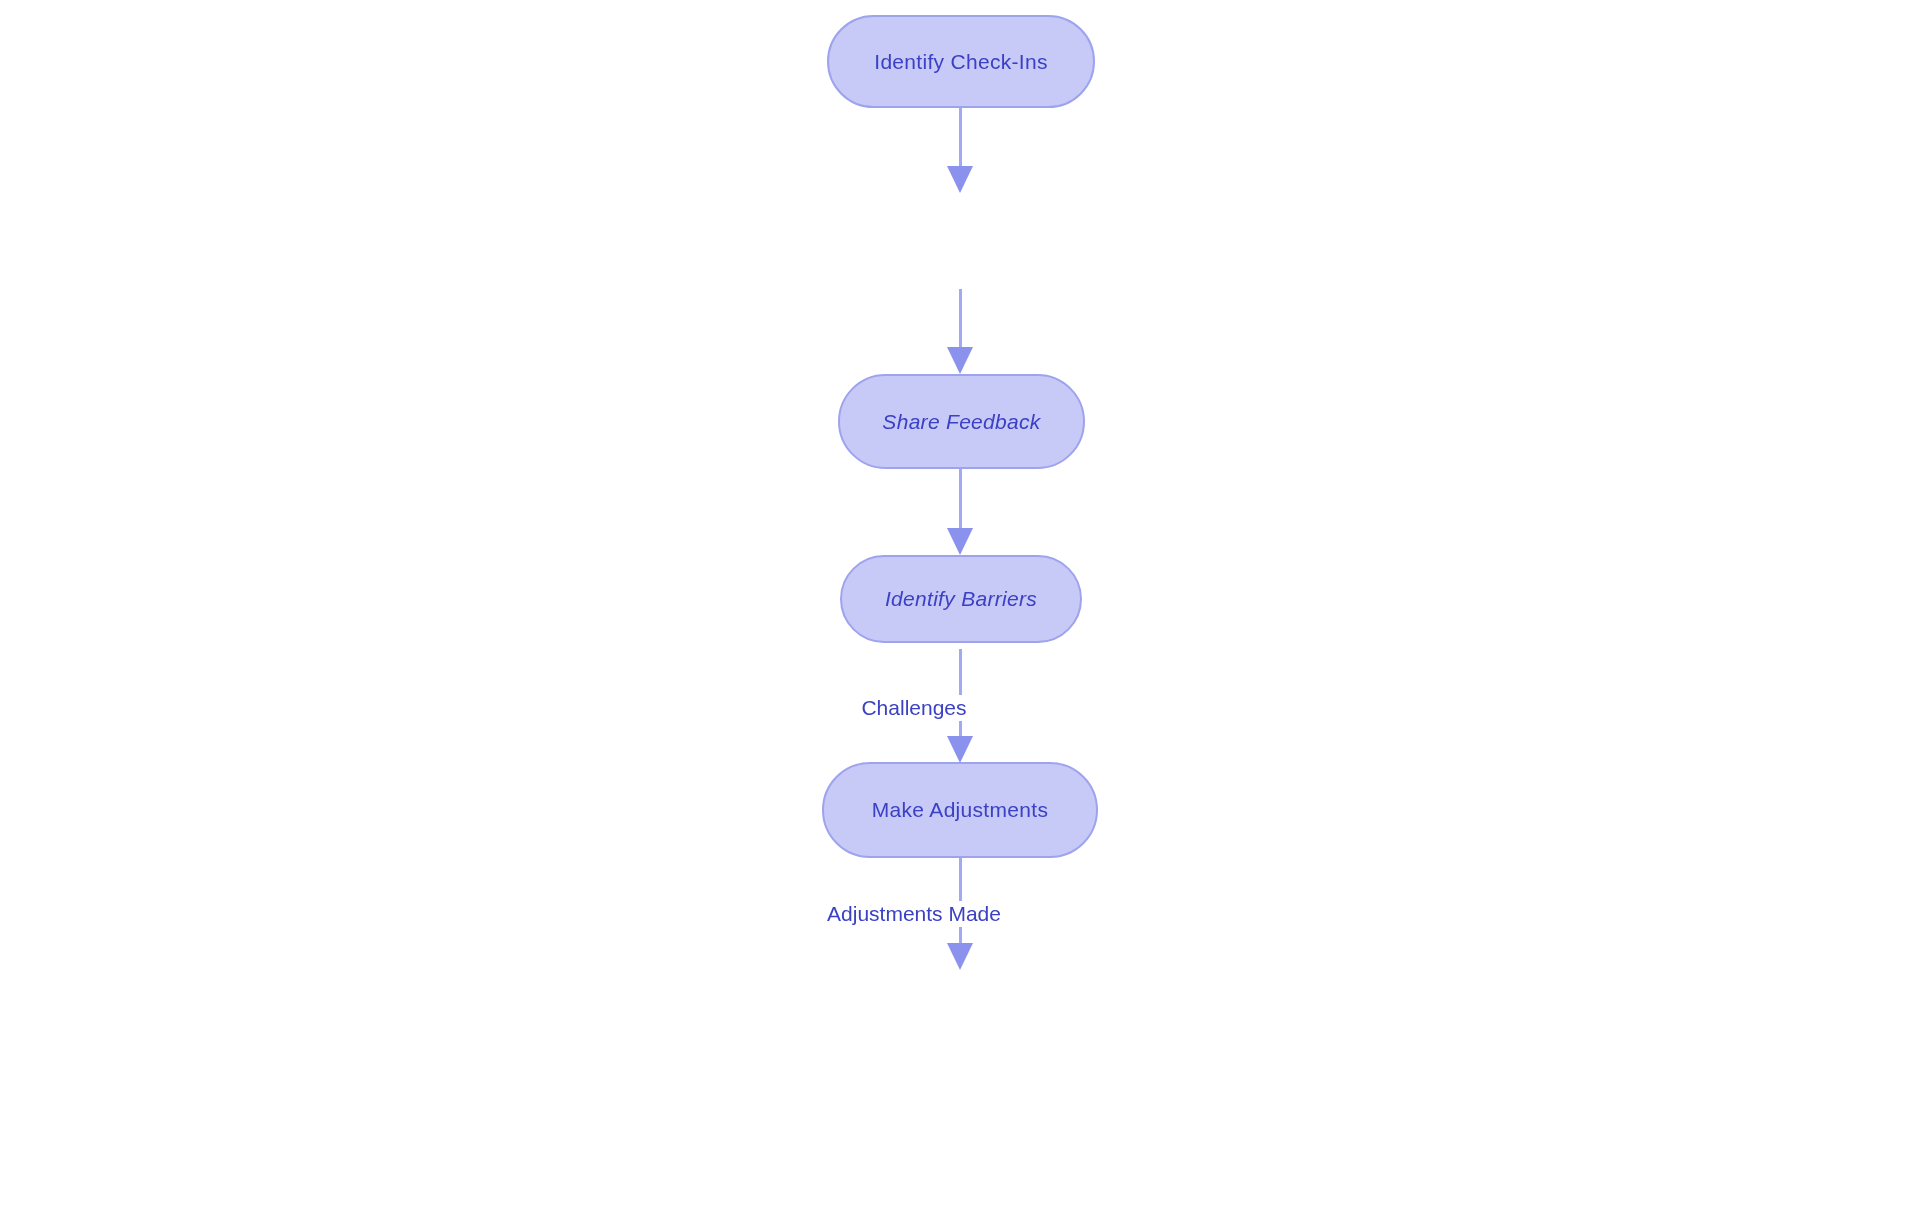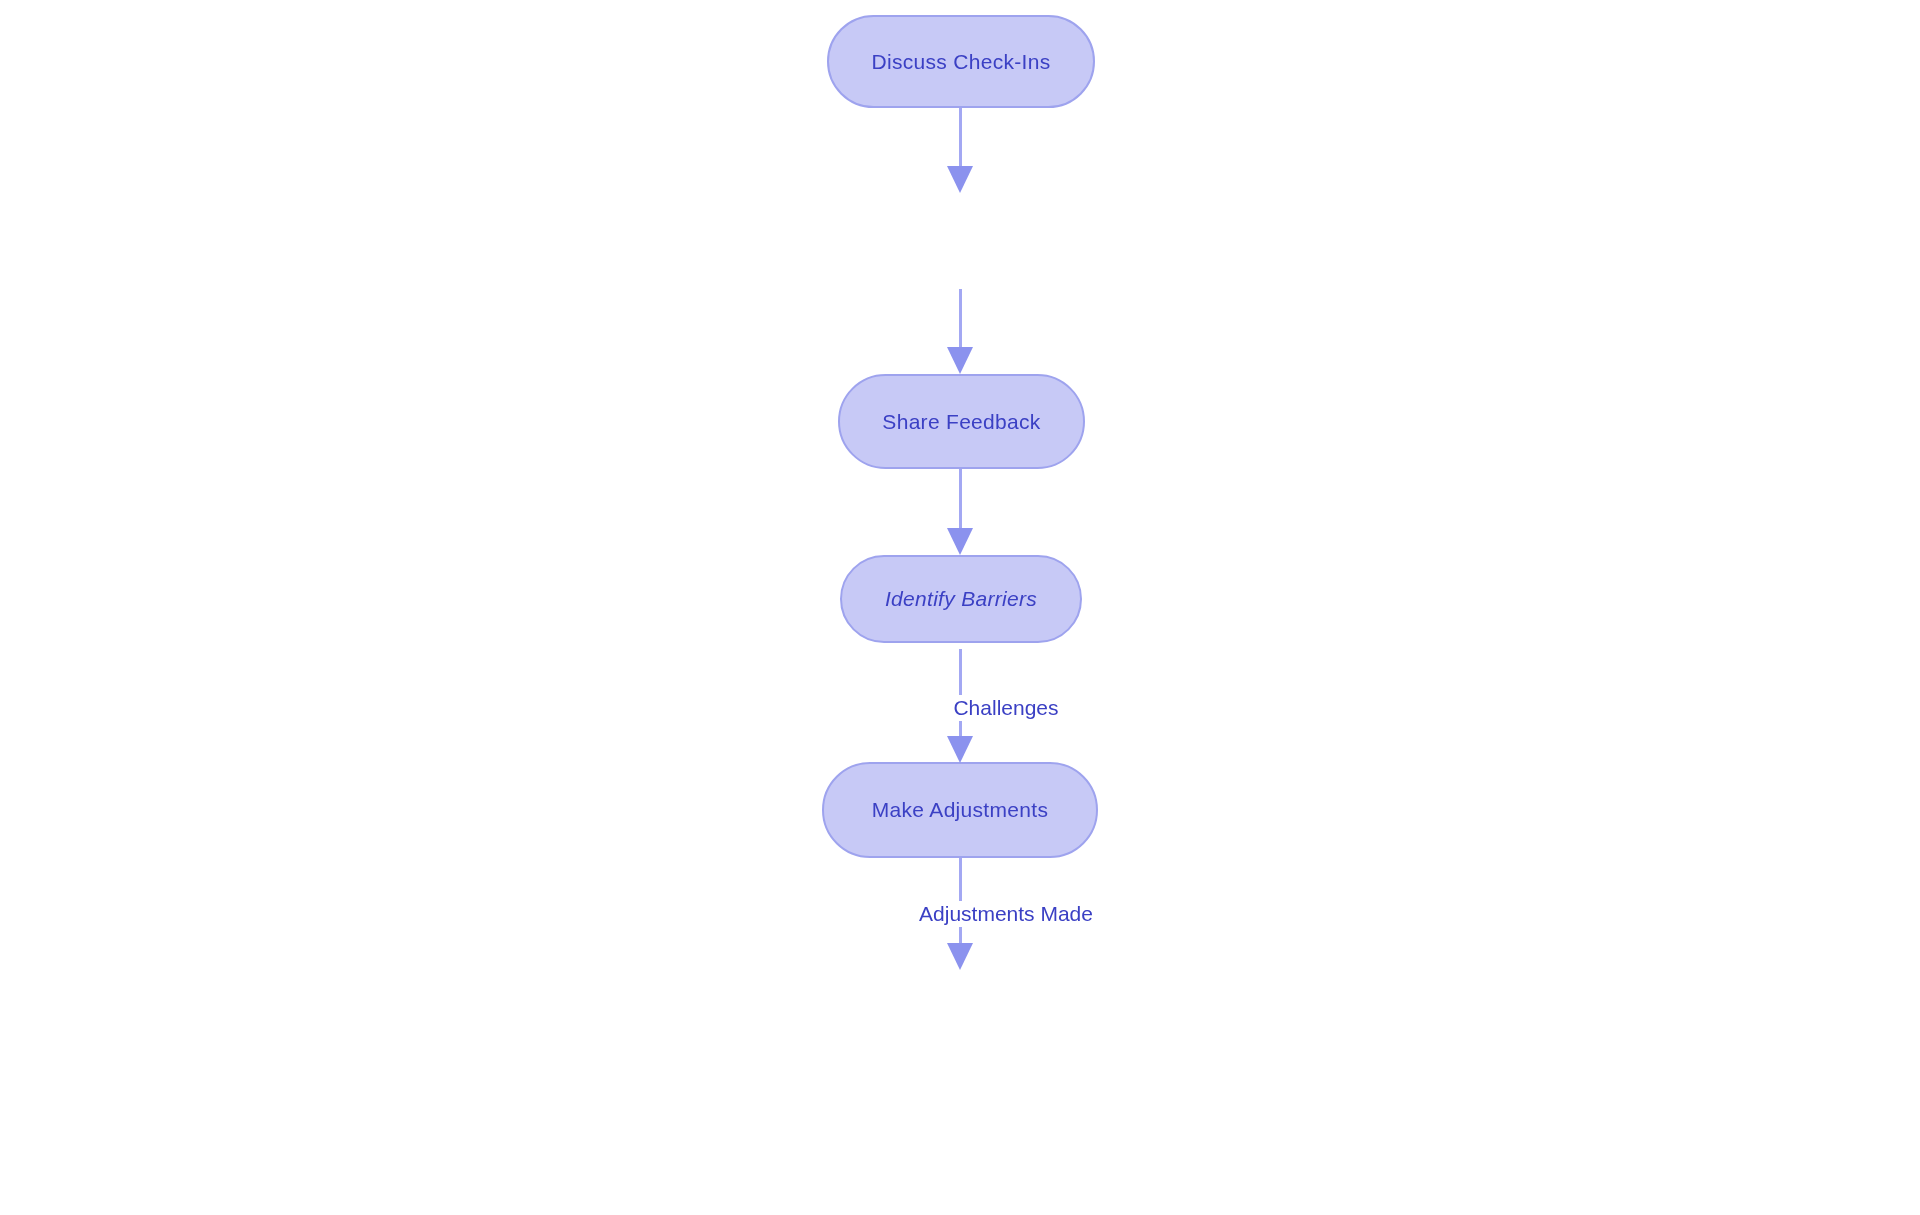--- a/index.html
+++ b/index.html
@@ -46,21 +46,21 @@
   .arrow-head {
     position: absolute;
     left: 947px;
     width: 0; height: 0;
     border-left: 13px solid transparent;
     border-right: 13px solid transparent;
     border-top: 27px solid var(--arrow);
   }
   .edge-label {
     position: absolute;
-    left: 876px;
+    left: 784px;
     width: 260px;
     text-align: center;
     color: var(--label-text);
     font-size: 21px;
     line-height: 26px;
     background: var(--page-bg);
     white-space: nowrap;
   }
   .logo {
     position: absolute;
@@ -84,39 +84,39 @@
     font-weight: normal;
     letter-spacing: 3.2px;
     transform: scaleX(1.08);
     transform-origin: left center;
     -webkit-text-stroke: 0.6px var(--logo-color);
     white-space: nowrap;
   }
   
   .n0 { left: 827px; top: 15px;  width: 268px; height: 93px; }
   .n1 { left: 833px; top: 193px; width: 255px; height: 96px; }
-  .n2 { left: 838px; top: 374px; width: 247px; height: 95px; }
+  .n2 { left: 838px; top: 374px; width: 247px; height: 95px; font-style: italic; }
   .n3 { left: 840px; top: 555px; width: 242px; height: 88px; font-style: italic; }
   .n4 { left: 822px; top: 762px; width: 276px; height: 96px; }
   .n5 { left: 850px; top: 969px; width: 220px; height: 96px; }
   
   .e0a { top: 108px; height: 59px; }  .e0h { top: 166px; }
   .e1a { top: 289px; height: 59px; }  .e1h { top: 347px; }
   .e2a { top: 469px; height: 60px; }  .e2h { top: 528px; }
   .e3a { top: 649px; height: 46px; }  .e3b { top: 721px; height: 17px; } .e3h { top: 736px; }
   .e4a { top: 858px; height: 43px; }  .e4b { top: 927px; height: 18px; } .e4h { top: 943px; }
   .l3 { top: 695px; }
   .l4 { top: 901px; }
 </style>
 </head>
 <body>
 
 <div class="canvas">
 
-  <div class="flow-node n0">Discuss Check-Ins</div>
+  <div class="flow-node n0">Identify Check-Ins</div>
   <div class="flow-node n2">Share Feedback</div>
   <div class="flow-node n3">Identify Barriers</div>
   <div class="flow-node n4">Make Adjustments</div>
 
   <div class="edge-line e0a"></div>
   <div class="arrow-head e0h"></div>
 
   <div class="edge-line e1a"></div>
   <div class="arrow-head e1h"></div>
 

